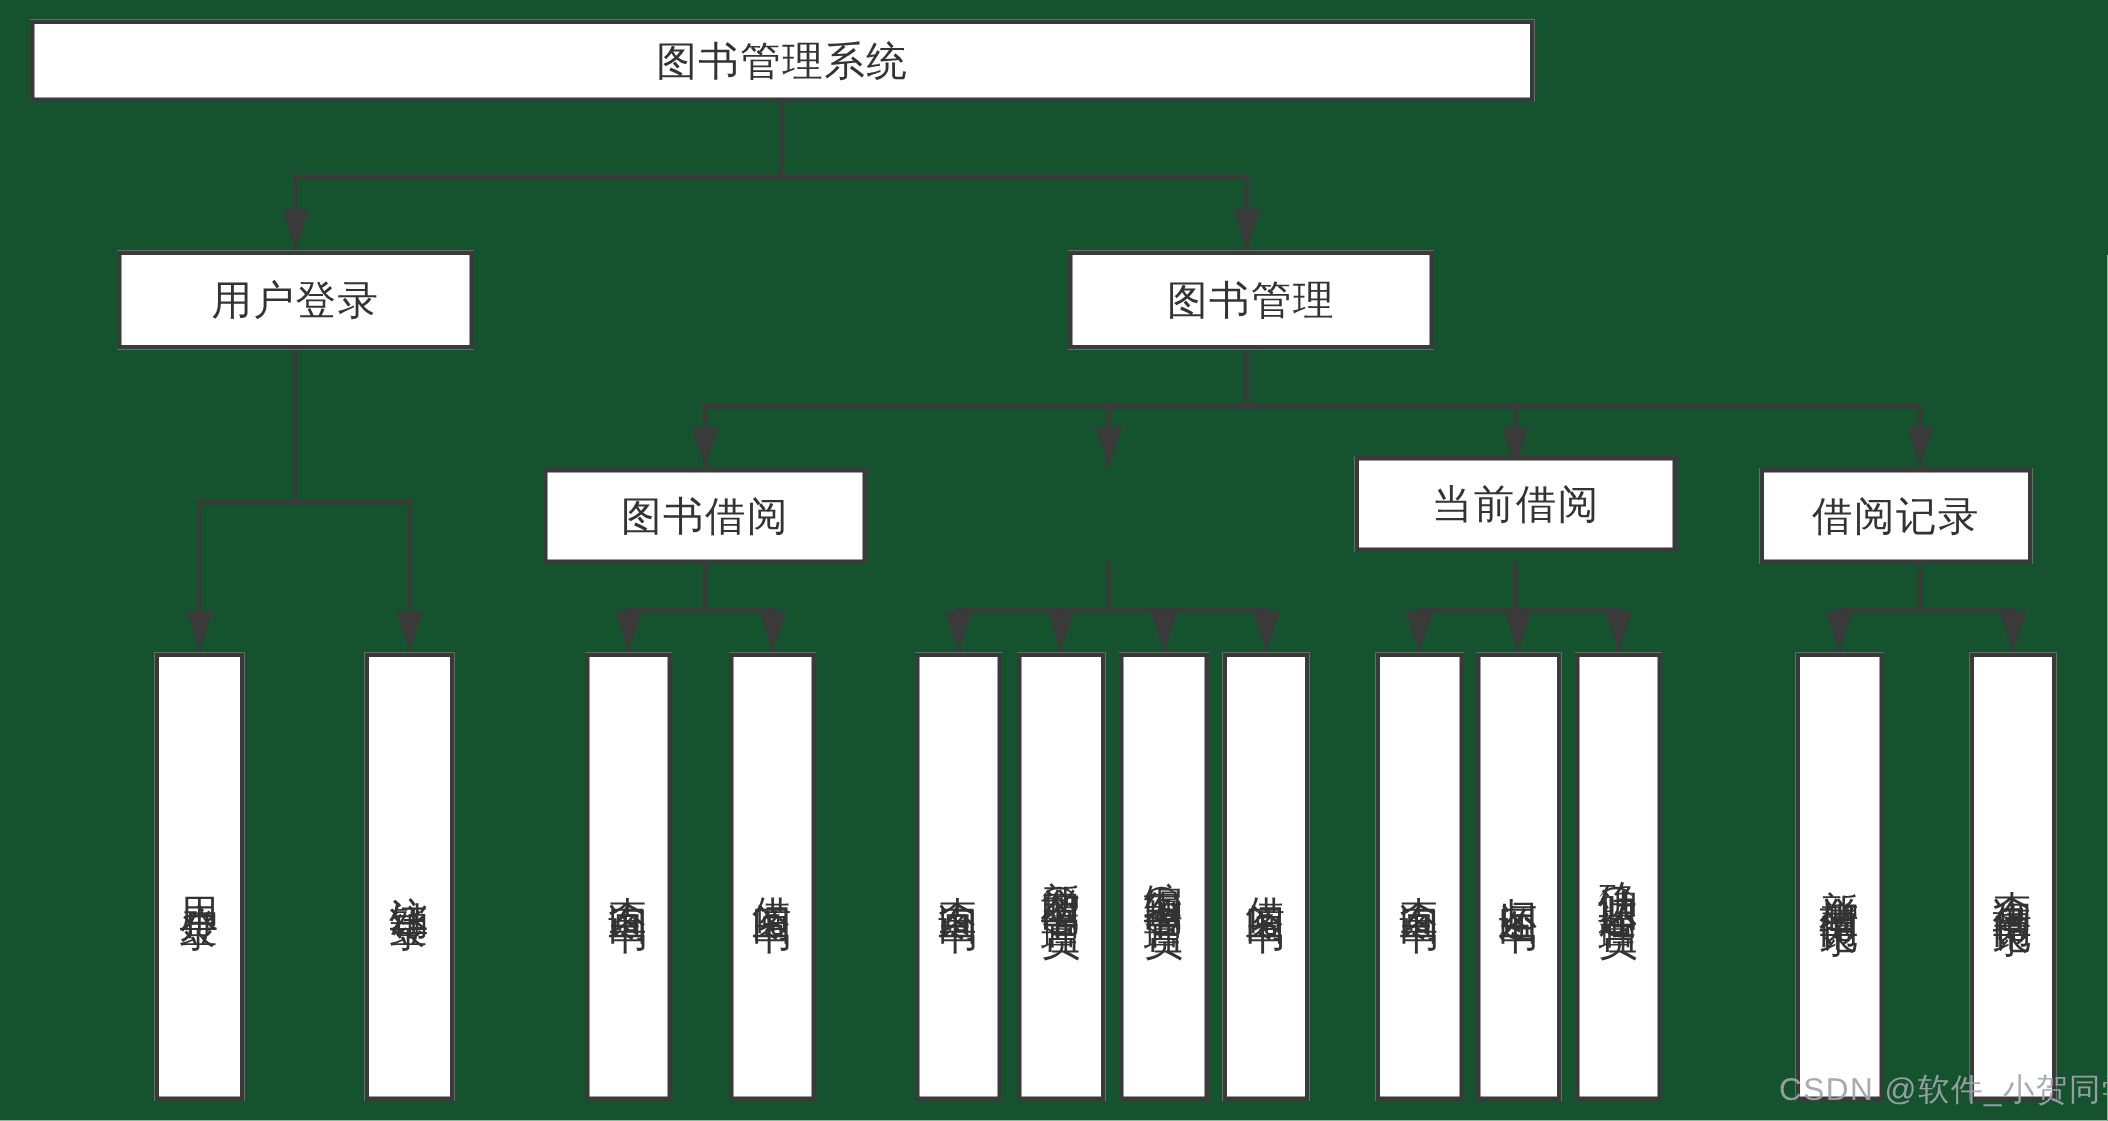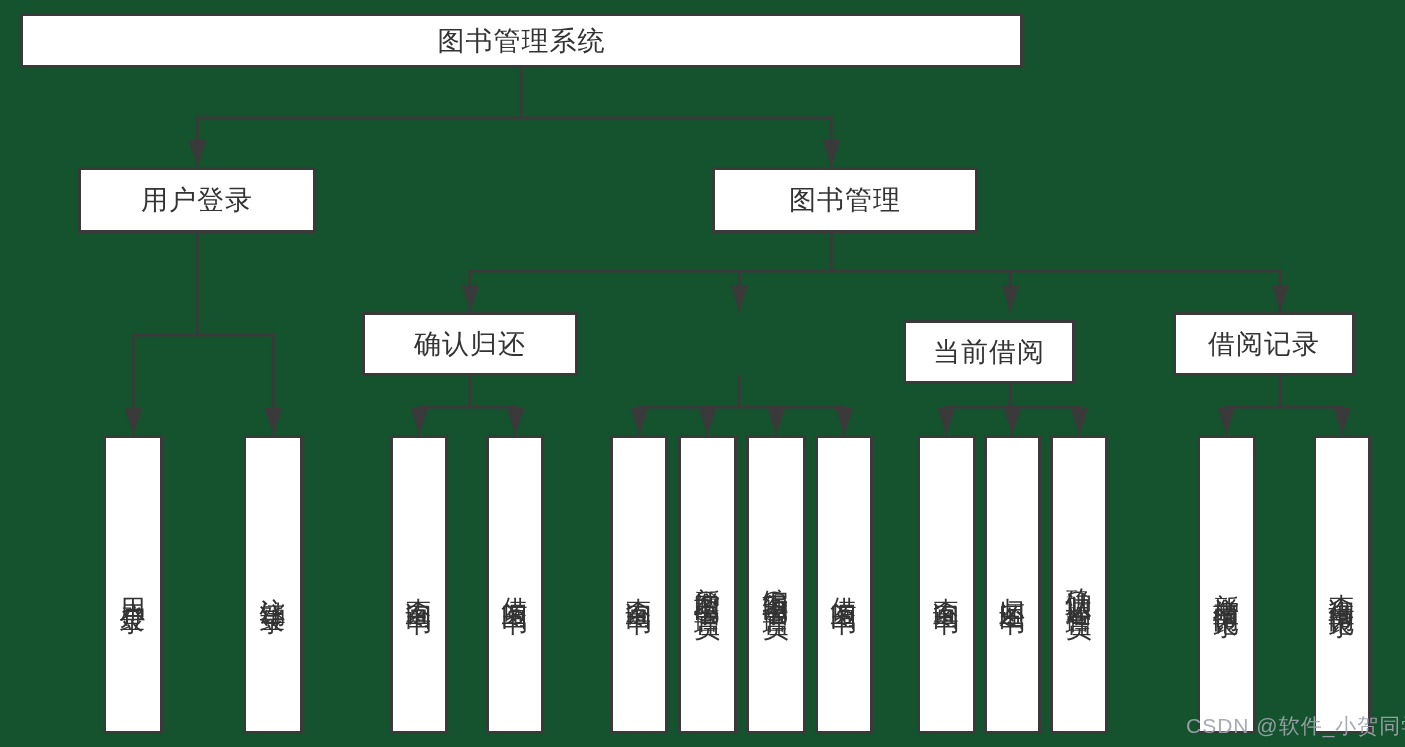--- a/index.html
+++ b/index.html
@@ -99,28 +99,28 @@
     </g>
   </svg>
 
   <div class="node" style="left:20px; top:13px; width:1003px; height:55px;">
     <span class="lbl">图书管理系统</span>
   </div>
 
   <div class="node" style="left:78px; top:167px; width:238px; height:66px;">
     <span class="lbl">用户登录</span>
   </div>
-  <div class="node" style="left:712px; top:167px; width:266px; height:66px;">
+  <div class="node" style="left:712px; top:167px; width:244px; height:66px;">
     <span class="lbl">图书管理</span>
   </div>
 
   <div class="node" style="left:362px; top:312px; width:216px; height:64px;">
-    <span class="lbl">确认归还</span>
+    <span class="lbl">图书借阅</span>
   </div>
-  <div class="node" style="left:903px; top:320px; width:172px; height:64px;">
+  <div class="node" style="left:903px; top:304px; width:215px; height:64px;">
     <span class="lbl">当前借阅</span>
   </div>
   <div class="node" style="left:1173px; top:312px; width:182px; height:64px;">
     <span class="lbl">借阅记录</span>
   </div>
 
   <div class="node leaf" style="left:103px; top:435px; width:60px; height:299px;">
     <span class="lbl">用户登录</span>
   </div>
   <div class="node leaf" style="left:243px; top:435px; width:60px; height:299px;">

